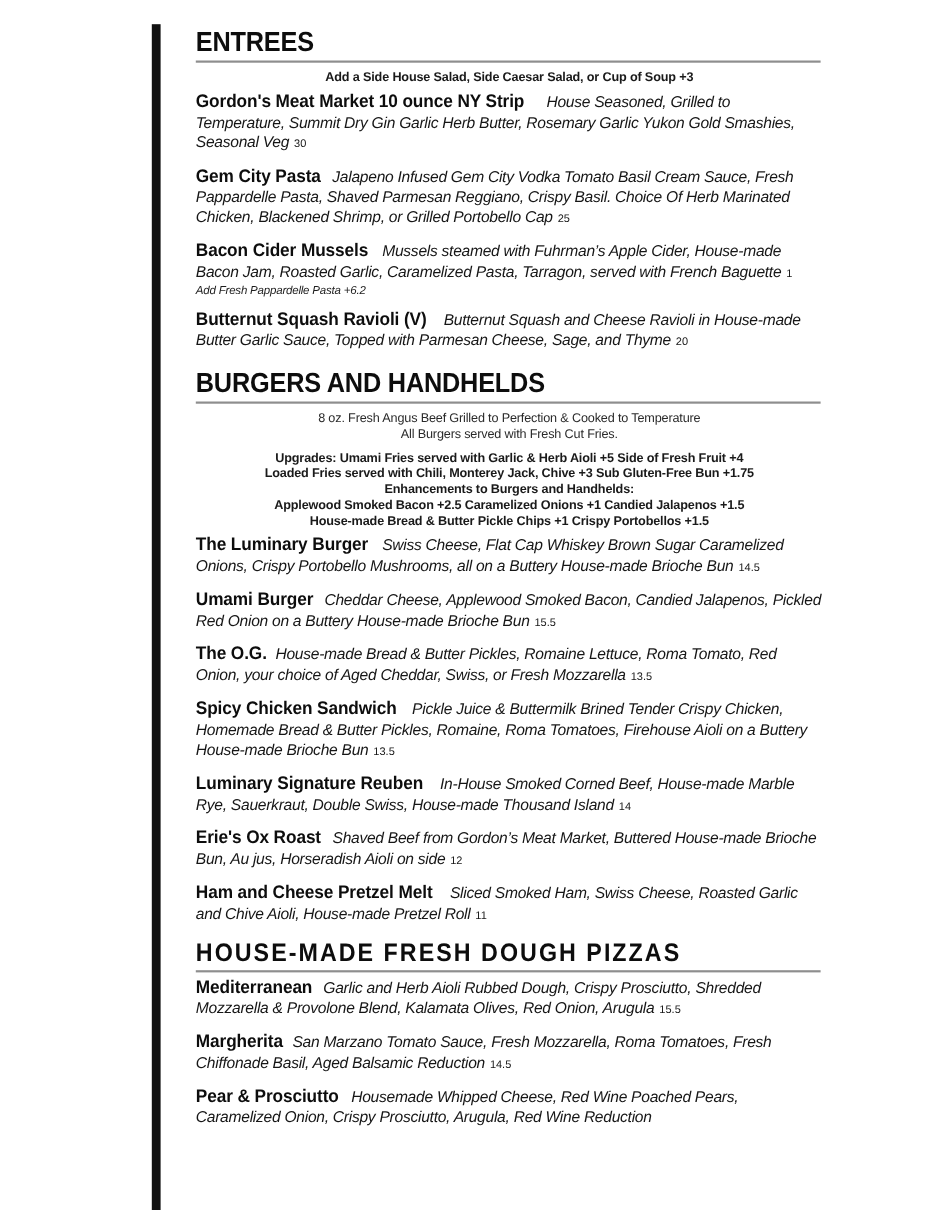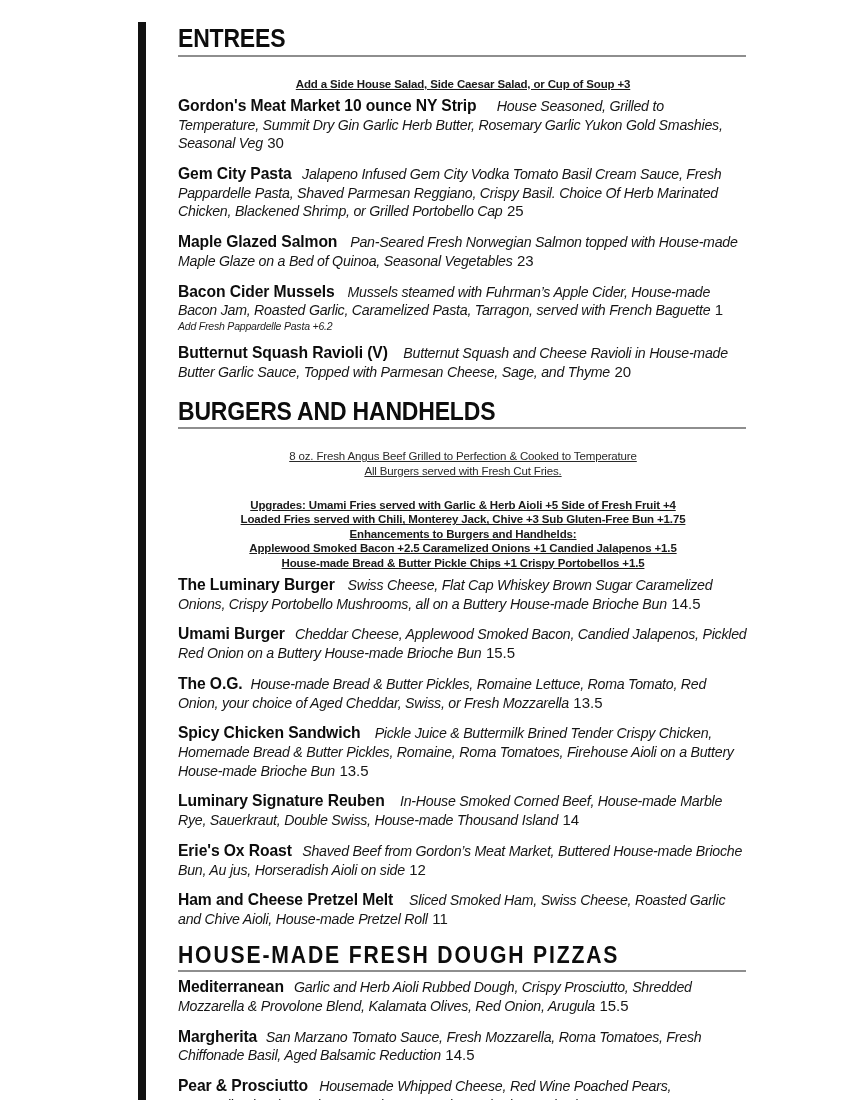--- a/index.html
+++ b/index.html
@@ -67,23 +67,22 @@
     width: 568px;
   }
 
   
   .intro-note {
     text-align: center;
     font-size: 11.5px;
     line-height: 1.25;
     font-weight: bold;
     color: #1a1a1a;
-    margin-top: 20px;
+    margin-top: 7px;
     letter-spacing: -0.15px;
-    text-decoration: underline;
   }
   .intro-note.light {
     font-weight: normal;
     font-size: 11.5px;
     color: #2a2a2a;
   }
   .intro-note .ln { display: block; }
 
   
   .items {
@@ -108,21 +107,21 @@
   .item-desc {
     font-family: "Liberation Sans Narrow", "Liberation Sans", sans-serif;
     font-style: italic;
     font-size: 14.2px;
     color: #161616;
     letter-spacing: -0.25px;
   }
   .item-price {
     font-family: "Liberation Sans Narrow", "Liberation Sans", sans-serif;
     font-style: normal;
-    font-size: 15px;
+    font-size: 10px;
     color: #161616;
   }
   .item-sub {
     display: block;
     font-family: "Liberation Sans Narrow", "Liberation Sans", sans-serif;
     font-style: italic;
     font-size: 10.5px;
     color: #1d1d1d;
     letter-spacing: -0.2px;
     margin-top: 0px;
@@ -157,25 +156,20 @@
           <span class="item-desc">House Seasoned, Grilled to Temperature, Summit Dry Gin Garlic Herb Butter, Rosemary Garlic Yukon Gold Smashies, Seasonal Veg</span>
           <span class="item-price">30</span>
         </div>
 
         <div class="item">
           <span class="item-name">Gem City Pasta</span>
           <span class="item-desc">Jalapeno Infused Gem City Vodka Tomato Basil Cream Sauce, Fresh Pappardelle Pasta, Shaved Parmesan Reggiano, Crispy Basil. Choice Of Herb Marinated Chicken, Blackened Shrimp, or Grilled Portobello Cap</span>
           <span class="item-price">25</span>
         </div>
 
-        <div class="item">
-          <span class="item-name">Maple Glazed Salmon</span>
-          <span class="item-desc">Pan-Seared Fresh Norwegian Salmon topped with House-made Maple Glaze on a Bed of Quinoa, Seasonal Vegetables</span>
-          <span class="item-price">23</span>
-        </div>
 
         <div class="item">
           <span class="item-name">Bacon Cider Mussels</span>
           <span class="item-desc">Mussels steamed with Fuhrman’s Apple Cider, House-made Bacon Jam, Roasted Garlic, Caramelized Pasta, Tarragon, served with French Baguette</span>
           <span class="item-price">1</span>
           <span class="item-sub">Add Fresh Pappardelle Pasta +6.2</span>
         </div>
 
         <div class="item">
           <span class="item-name">Butternut Squash Ravioli (V)</span>

